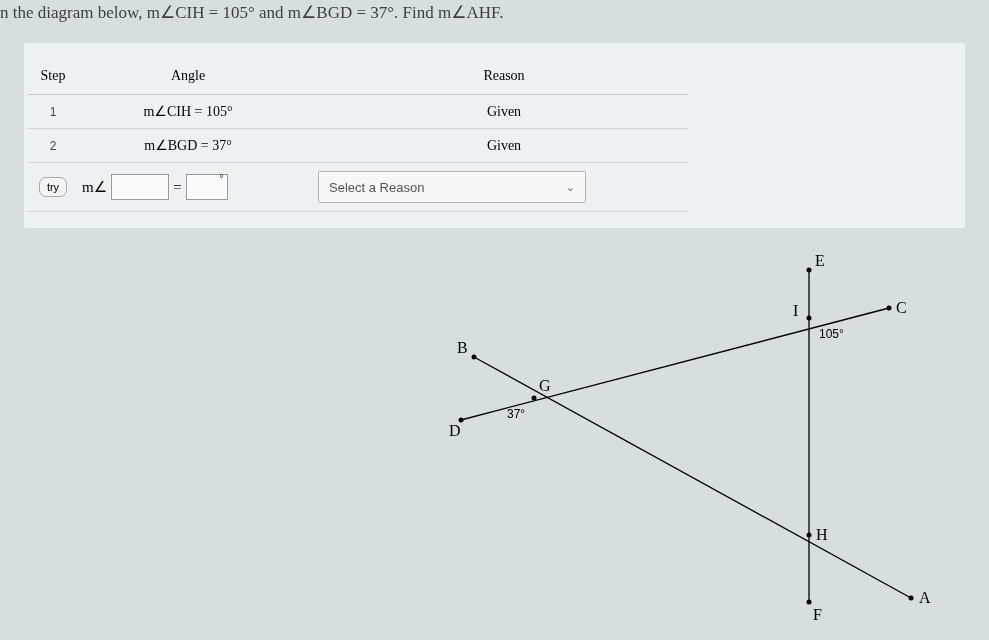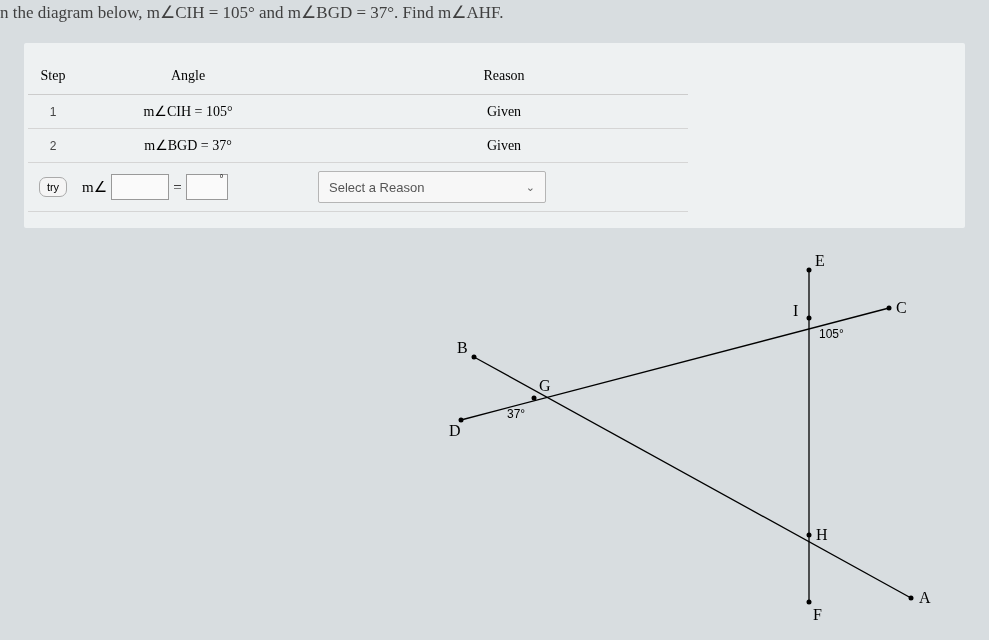--- a/index.html
+++ b/index.html
@@ -95,21 +95,21 @@
     }
     .deg-sup {
       position: absolute;
       top: -2px;
       right: 3px;
       font-size: 10px;
     }
     .reason-select {
       border: 1px solid #b5b5b5;
       background: #f7f7f7;
-      width: 228px;
+      width: 268px;
       height: 32px;
       font-size: 13px;
       font-family: Arial, sans-serif;
       display: flex;
       align-items: center;
       justify-content: space-between;
       padding: 0 10px;
       color: #555;
       border-radius: 2px;
       cursor: pointer;

